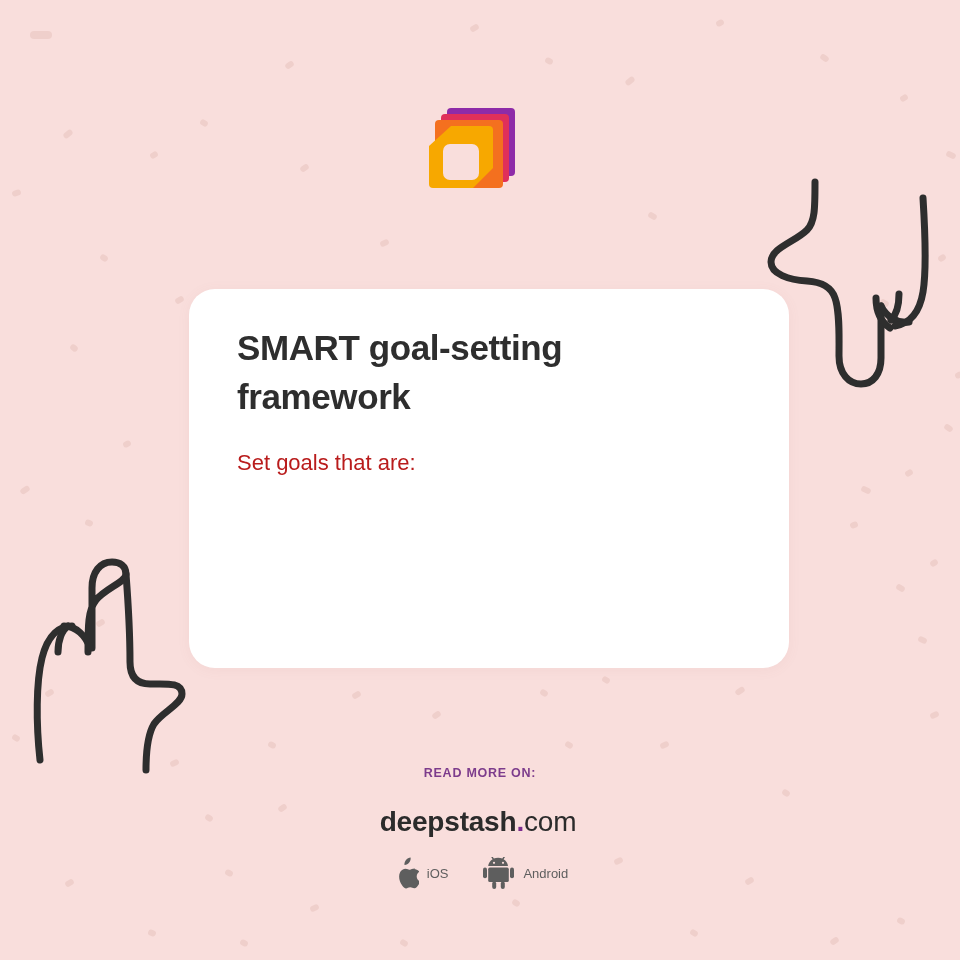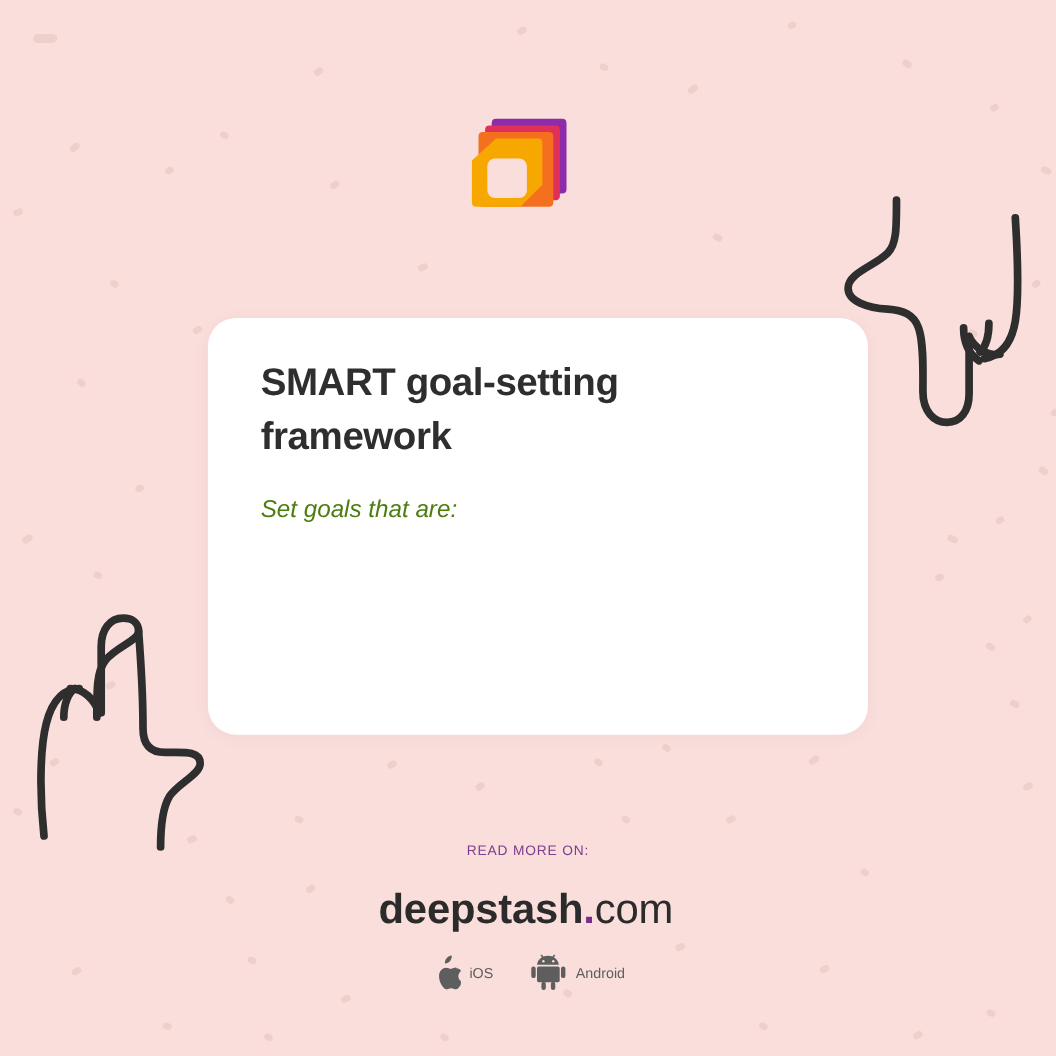--- a/index.html
+++ b/index.html
@@ -77,23 +77,22 @@
     font-weight: bold;
     line-height: 1.41;
     color: #2e2e2e;
     letter-spacing: -0.4px;
     margin: 0 0 27px 0;
     max-width: 380px;
   }
   #card-intro {
     font-size: 22px;
     line-height: 1.3;
-    color: #4d7c0f;
+    color: #b91c1c;
     margin: 0 0 22px 0;
-    font-style: italic;
   }
   #card-list {
     margin: 0;
     padding: 0;
     list-style: none;
   }
   #card-list li {
     position: relative;
     font-size: 22px;
     line-height: 1.49;
@@ -118,27 +117,27 @@
   
   #footer {
     position: absolute;
     left: 0;
     top: 766px;
     width: 960px;
     text-align: center;
   }
   #read-more-on {
     font-size: 12.5px;
-    font-weight: normal;
+    font-weight: bold;
     letter-spacing: 0.75px;
     color: #7d3c8c;
     margin: 0 0 26px 0;
   }
   #wordmark {
-    font-size: 38px;
+    font-size: 28px;
     color: #2b2b2b;
     margin: 0 4px 19px 0;
     letter-spacing: -0.2px;
   }
   #wordmark .brand { font-weight: bold; }
   #wordmark .dot { color: #7b2d8e; font-weight: bold; }
   #wordmark .tld { font-weight: normal; }
   #stores {
     display: flex;
     justify-content: center;

